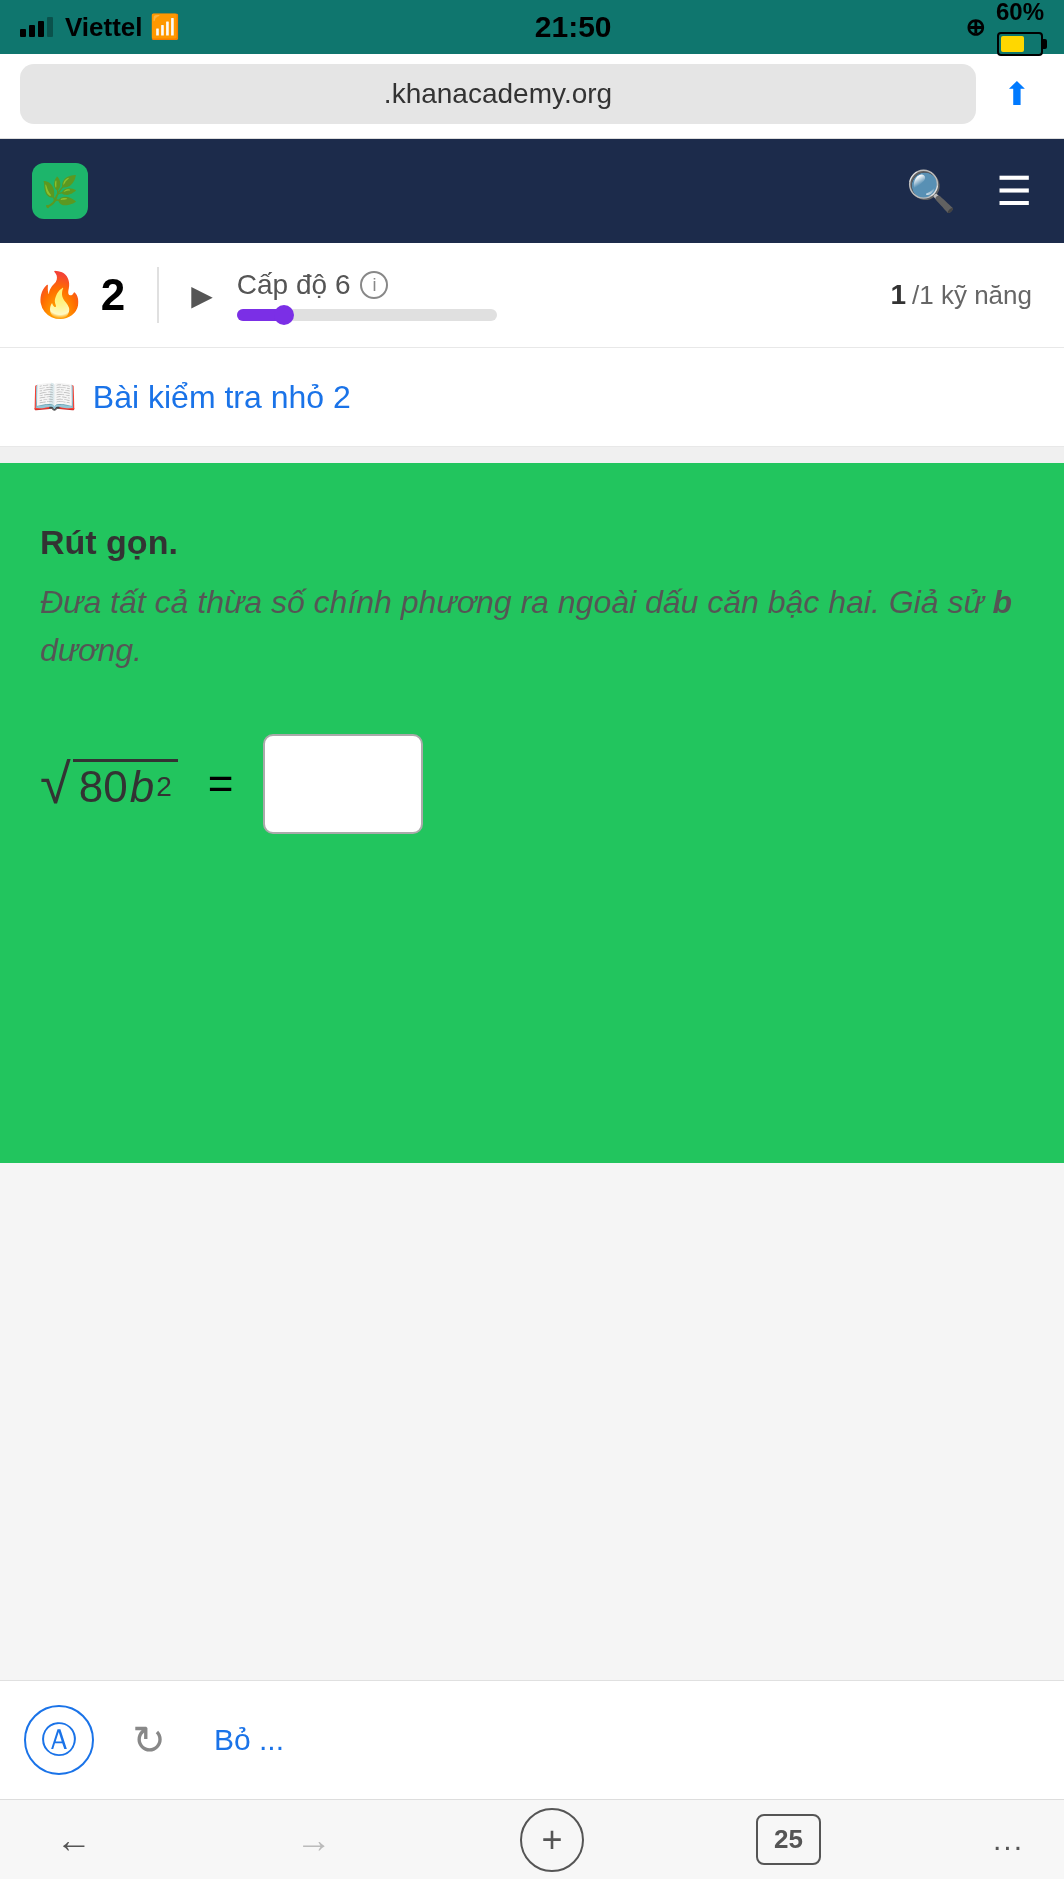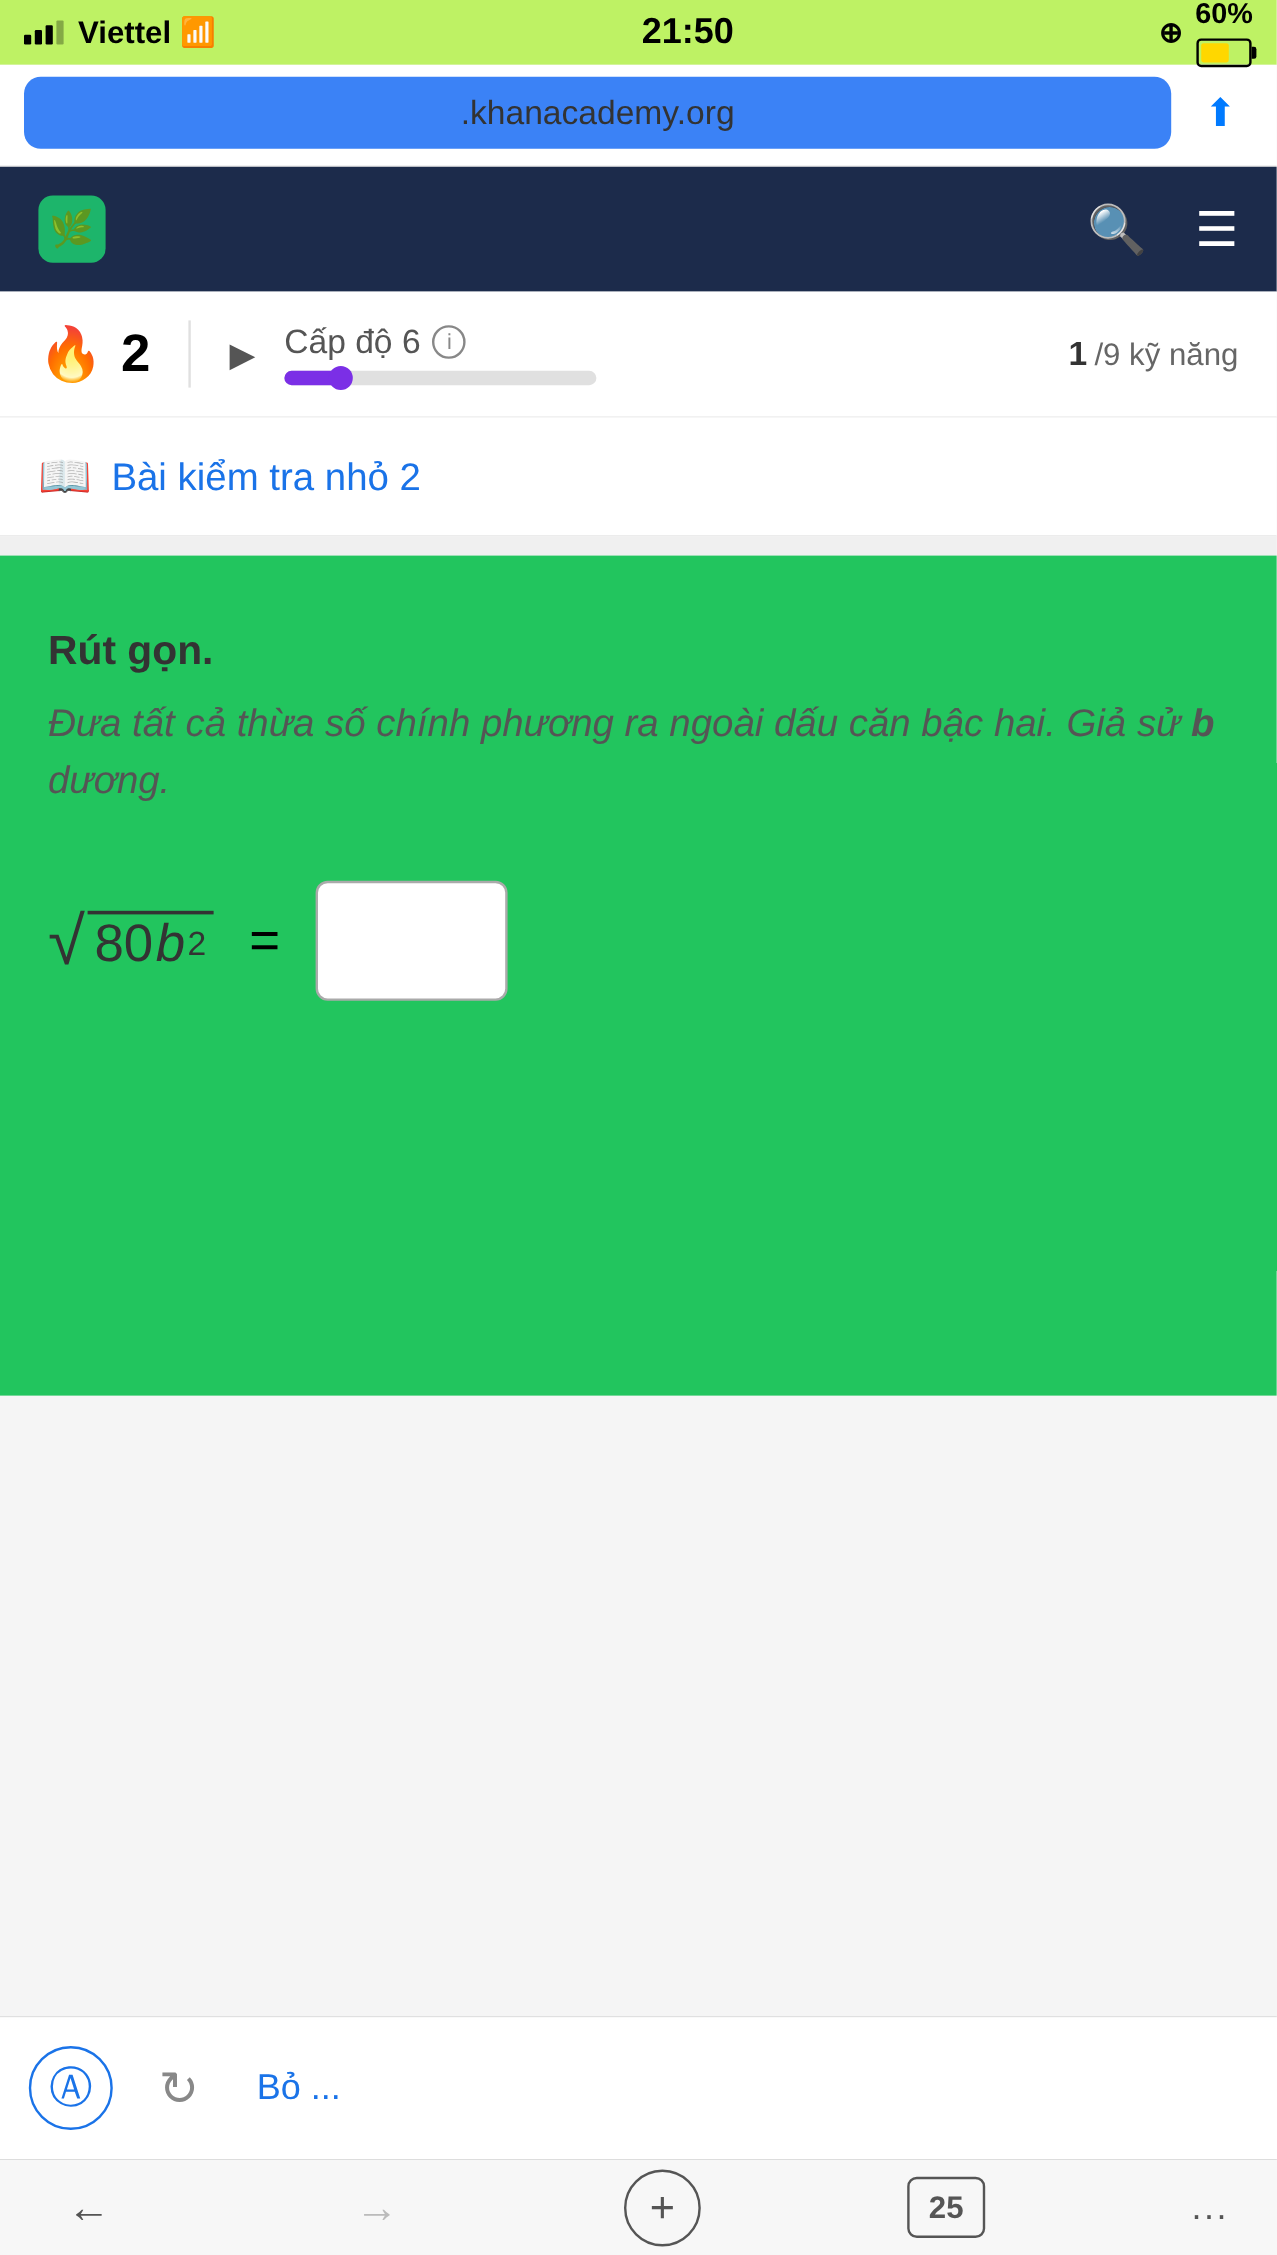--- a/index.html
+++ b/index.html
@@ -7,21 +7,21 @@
     body {
       font-family: -apple-system, BlinkMacSystemFont, 'Segoe UI', sans-serif;
       background: #f5f5f5;
       width: 1064px;
       min-height: 1879px;
       overflow-x: hidden;
     }
 
     
     .status-bar {
-      background: #bef264;
+      background: #0f766e;
       display: flex;
       align-items: center;
       justify-content: space-between;
       padding: 10px 20px;
       height: 54px;
       font-size: 26px;
       font-weight: 600;
     }
     .status-left { display: flex; align-items: center; gap: 8px; }
     .signal-bars { display: flex; align-items: flex-end; gap: 3px; margin-right: 4px; }
@@ -47,21 +47,21 @@
     .browser-bar {
       background: #fff;
       padding: 10px 20px 14px;
       display: flex;
       align-items: center;
       gap: 14px;
       border-bottom: 1px solid #ddd;
     }
     .url-bar {
       flex: 1;
-      background: #3b82f6;
+      background: #e5e5e5;
       border-radius: 14px;
       padding: 14px 24px;
       font-size: 28px;
       color: #333;
       display: flex;
       align-items: center;
       justify-content: center;
     }
     .share-btn {
       width: 54px; height: 54px;
@@ -411,21 +411,21 @@
     </div>
     <div class="progress-bar-container">
       <div class="progress-bar-fill">
         <div class="progress-dot"></div>
       </div>
     </div>
   </div>
   <div class="right-section">
     <div style="display:flex;align-items:center;gap:6px;">
       <span style="font-size:28px;font-weight:700;color:#333;">1</span>
-      <span style="font-size:26px;color:#666;">/9 kỹ năng</span>
+      <span style="font-size:26px;color:#666;">/1 kỹ năng</span>
     </div>
   </div>
 </div>
 
 <div class="mini-test-section">
   <a class="mini-test-link">
     <span class="book-icon">📖</span>
     <span>Bài kiểm tra nhỏ 2</span>
   </a>
 </div>

